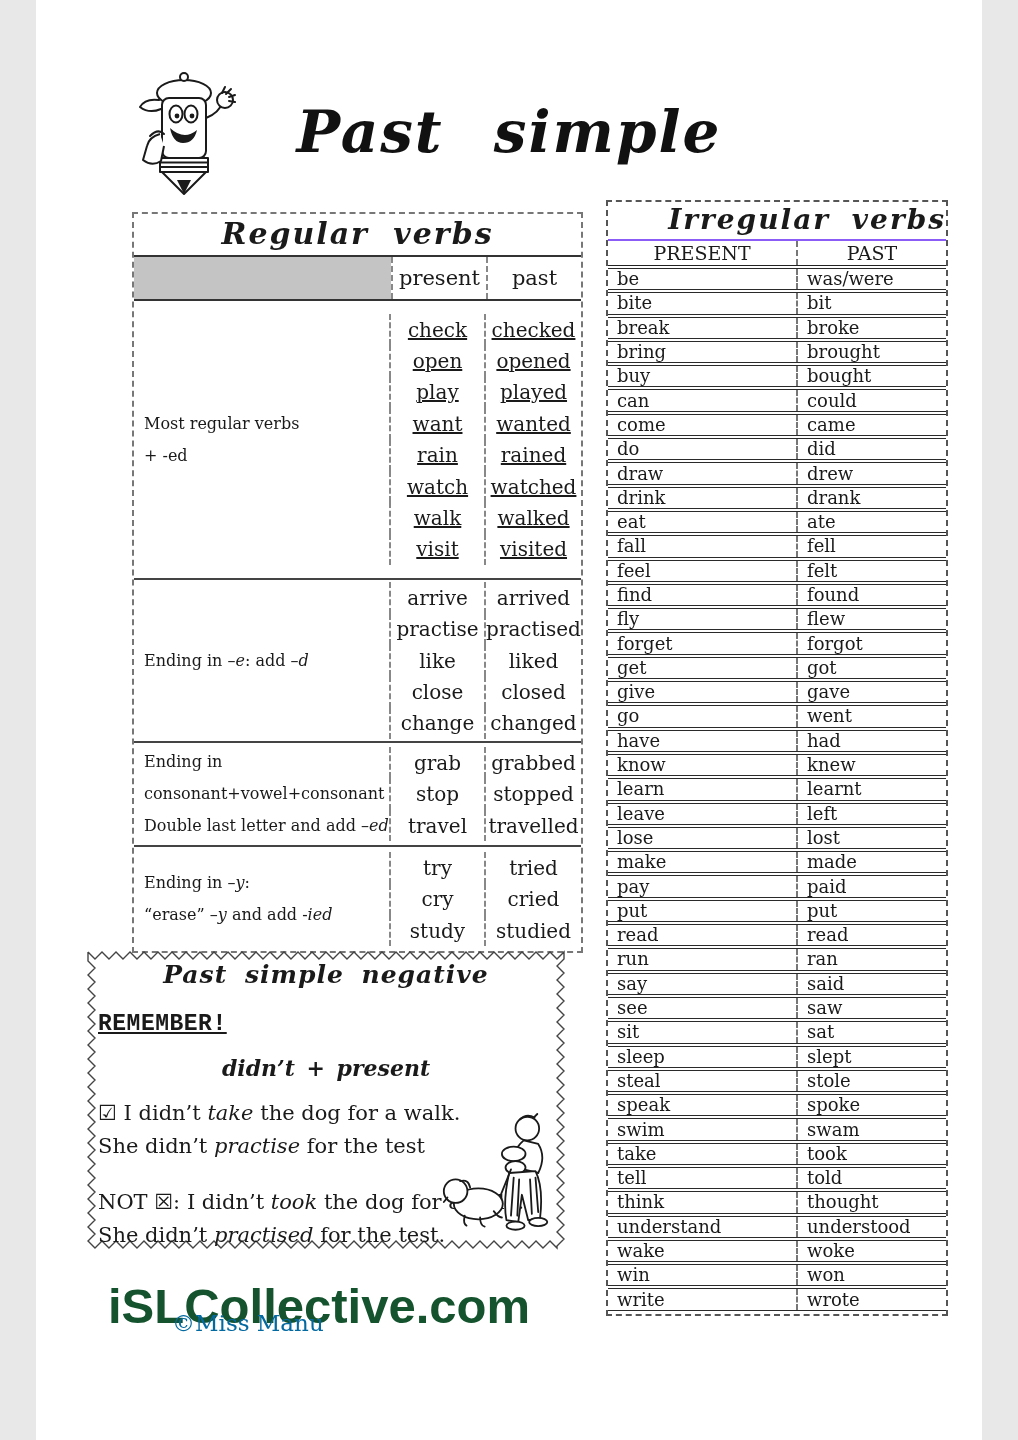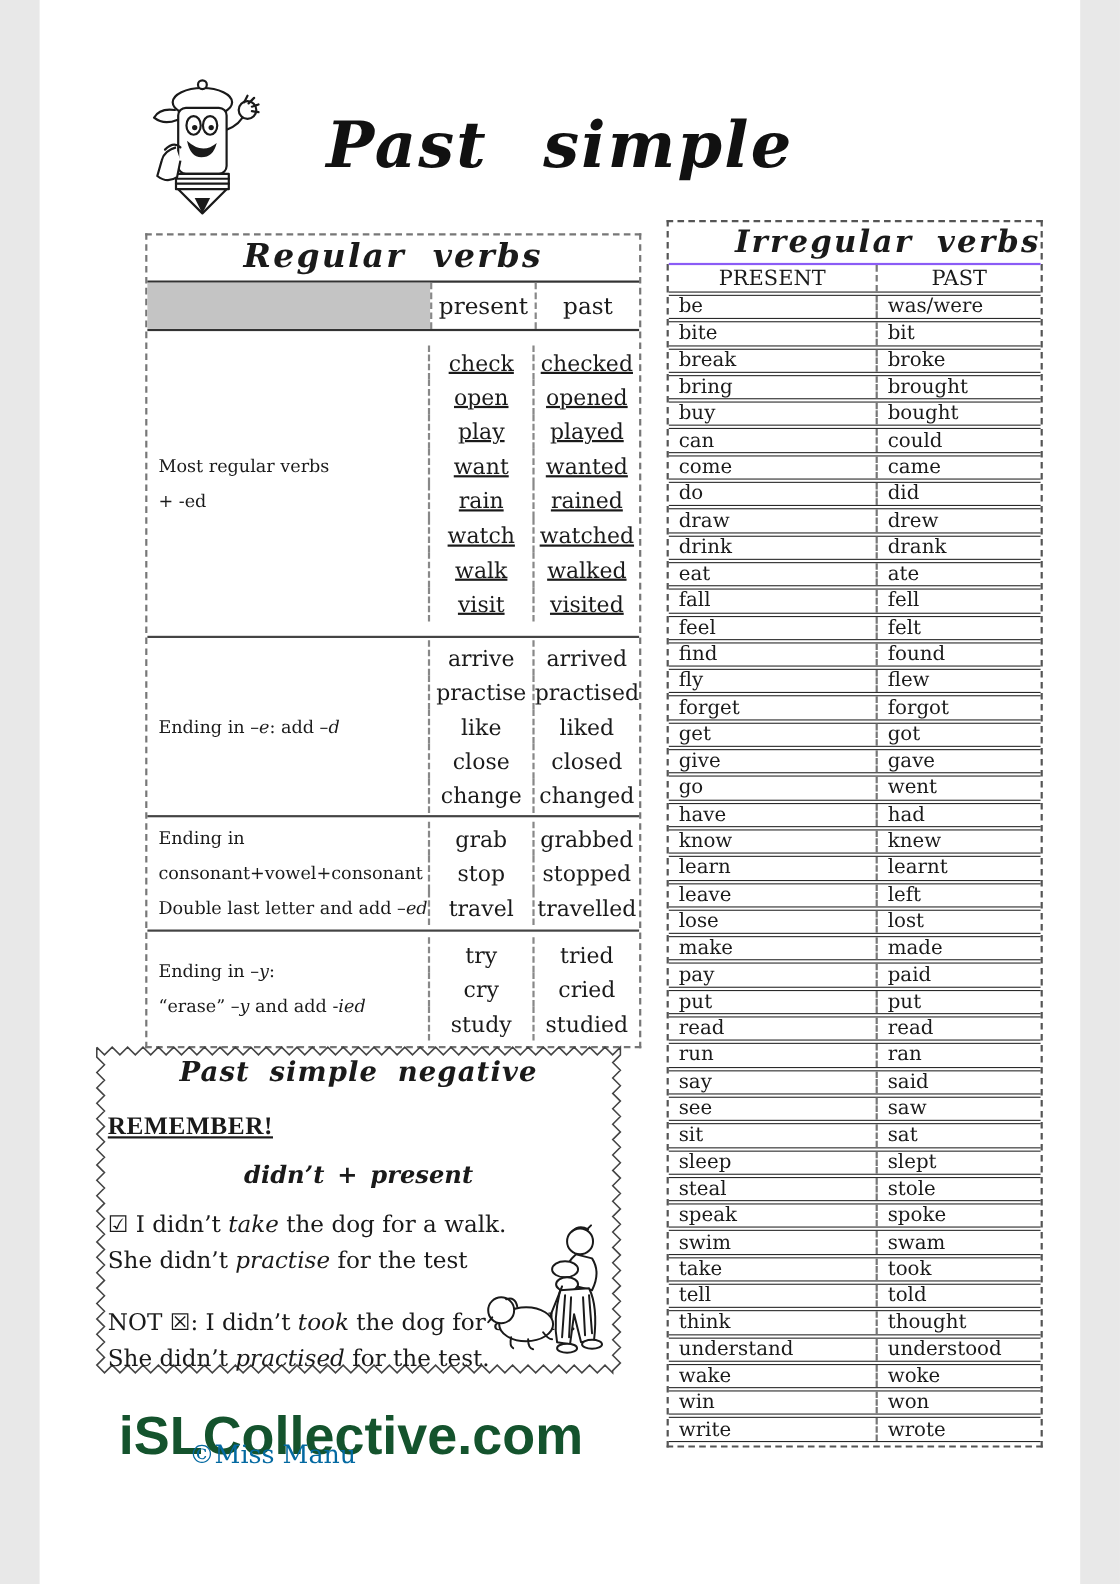--- a/index.html
+++ b/index.html
@@ -80,21 +80,21 @@
 
   
   .negative-box { position:absolute; left:50px; top:950px; width:480px; height:300px; }
   .neg-border { position:absolute; left:0; top:0; width:480px; height:300px; }
   .neg-inner { position:absolute; left:12px; top:10px; right:12px; bottom:10px; }
   .neg-title {
     text-align:center; font-style:italic; font-weight:bold; font-size:25px;
     letter-spacing:1px; word-spacing:8px;
   }
   .neg-remember {
-    margin-top:22px; font-family:Liberation Serif, serif; font-weight:bold;
+    margin-top:22px; font-family:Liberation Mono, monospace; font-weight:bold;
     font-size:23px; text-decoration:underline; letter-spacing:0.5px;
   }
   .neg-formula {
     margin-top:18px; text-align:center; font-style:italic; font-weight:bold;
     font-size:22px; word-spacing:4px;
   }
   .neg-lines { margin-top:16px; font-size:21px; line-height:33px; }
   .neg-lines.second { margin-top:23px; }
   .cb { font-family:"DejaVu Sans", sans-serif; font-size:21px; }
   .dog { position:absolute; right:6px; bottom:8px; width:118px; height:138px; }

